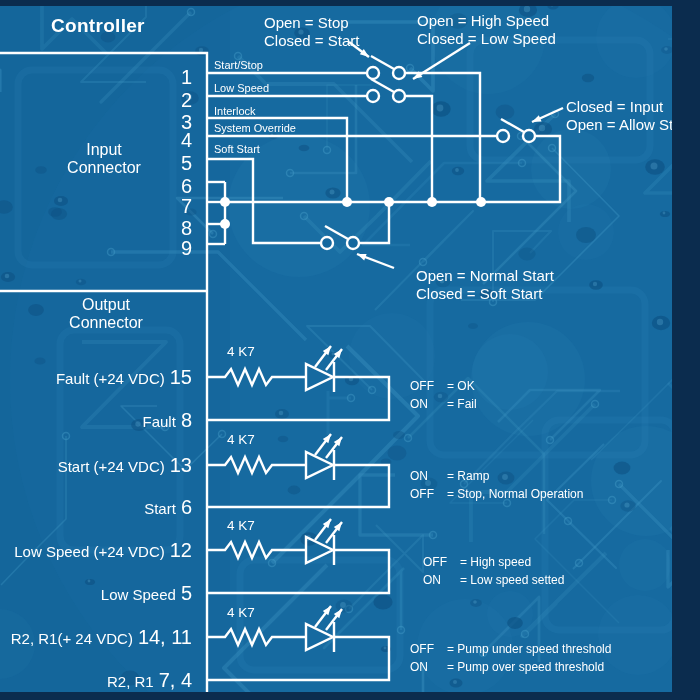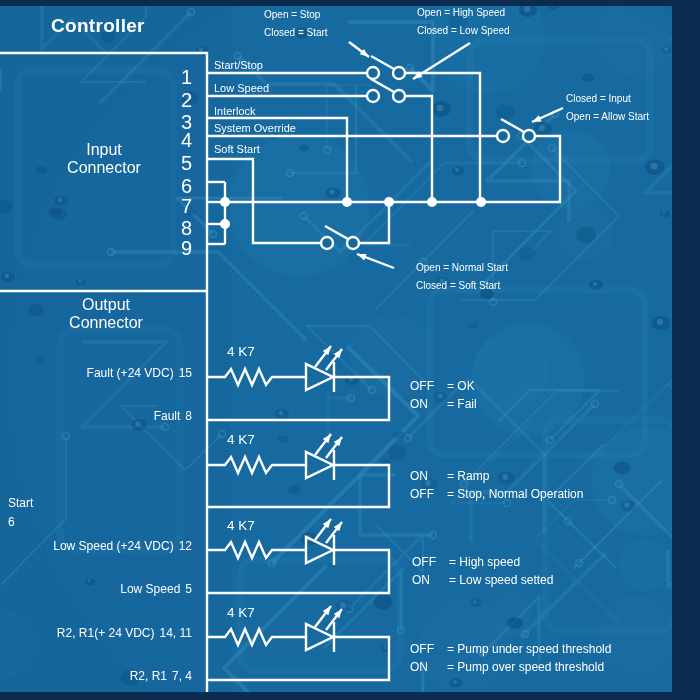--- a/index.html
+++ b/index.html
@@ -11,25 +11,25 @@
   #circuit path{stroke:#ffffff;stroke-width:2.4;fill:none;}
   #circuit circle.contact{fill:#15689e;stroke:#ffffff;stroke-width:2.4;}
   #circuit circle.dot{fill:#ffffff;stroke:none;}
   #circuit polygon{fill:#ffffff;stroke:none;}
   .txt{position:absolute;font-size:11px;line-height:18px;white-space:nowrap;}
   .title{font-size:19px;font-weight:bold;letter-spacing:.3px;}
   .pin-num{position:absolute;font-size:20px;line-height:21px;width:46px;text-align:right;white-space:nowrap;}
   .conn-label{position:absolute;width:120px;text-align:center;font-size:16px;line-height:18px;}
   .out-row{position:absolute;left:8px;width:184px;display:flex;justify-content:flex-end;
            align-items:baseline;gap:5px;white-space:nowrap;}
-  .out-row .lbl{font-size:12px;}
-  .out-row .pin{font-size:12px;}
+  .out-row .lbl{font-size:15px;}
+  .out-row .pin{font-size:20px;}
   .onoff{position:absolute;font-size:12px;line-height:17.5px;white-space:nowrap;}
   .onoff .k{display:inline-block;width:37px;}
-  .ann{position:absolute;font-size:10px;line-height:18px;white-space:nowrap;}
+  .ann{position:absolute;font-size:15px;line-height:18px;white-space:nowrap;margin-top:8px;}
   .res-lbl{position:absolute;font-size:13.5px;white-space:nowrap;}
 </style>
 </head>
 <body>
 
 <div class="stage">
 
   <svg id="bg" class="layer" width="700" height="700">
     <rect x="0" y="0" width="700" height="700" fill="#15689e"></rect>
     <circle cx="430" cy="380" r="420" fill="#1d7ab2" opacity="0.12"></circle>
@@ -395,21 +395,25 @@
   </div>
 
   <div class="out-row" style="top:366px;">
     <span class="lbl">Fault (+24 VDC)</span>
     <span class="pin">15</span>
   </div>
   <div class="out-row" style="top:409px;">
     <span class="lbl">Fault</span>
     <span class="pin">8</span>
   </div>
-  <div class="out-row" style="top:496px;flex-direction:column;">
+  <div class="out-row" style="top:454px;">
+    <span class="lbl">Start (+24 VDC)</span>
+    <span class="pin">13</span>
+  </div>
+  <div class="out-row" style="top:496px;">
     <span class="lbl">Start</span>
     <span class="pin">6</span>
   </div>
   <div class="out-row" style="top:539px;">
     <span class="lbl">Low Speed (+24 VDC)</span>
     <span class="pin">12</span>
   </div>
   <div class="out-row" style="top:582px;">
     <span class="lbl">Low Speed</span>
     <span class="pin">5</span>
@@ -429,21 +433,21 @@
   <div class="res-lbl" style="left:227px;top:605px;">4 K7</div>
 
   <div class="onoff" style="left:410px;top:378px;">
     <div><span class="k">OFF</span><span>= OK</span></div>
     <div><span class="k">ON</span><span>= Fail</span></div>
   </div>
   <div class="onoff" style="left:410px;top:468px;">
     <div><span class="k">ON</span><span>= Ramp</span></div>
     <div><span class="k">OFF</span><span>= Stop, Normal Operation</span></div>
   </div>
-  <div class="onoff" style="left:412px;top:554px;">
+  <div class="onoff" style="left:423px;top:554px;">
     <div><span class="k">OFF</span><span>= High speed</span></div>
     <div><span class="k">ON</span><span>= Low speed setted</span></div>
   </div>
   <div class="onoff" style="left:410px;top:641px;">
     <div><span class="k">OFF</span><span>= Pump under speed threshold</span></div>
     <div><span class="k">ON</span><span>= Pump over speed threshold</span></div>
   </div>
 
 </div>
 

